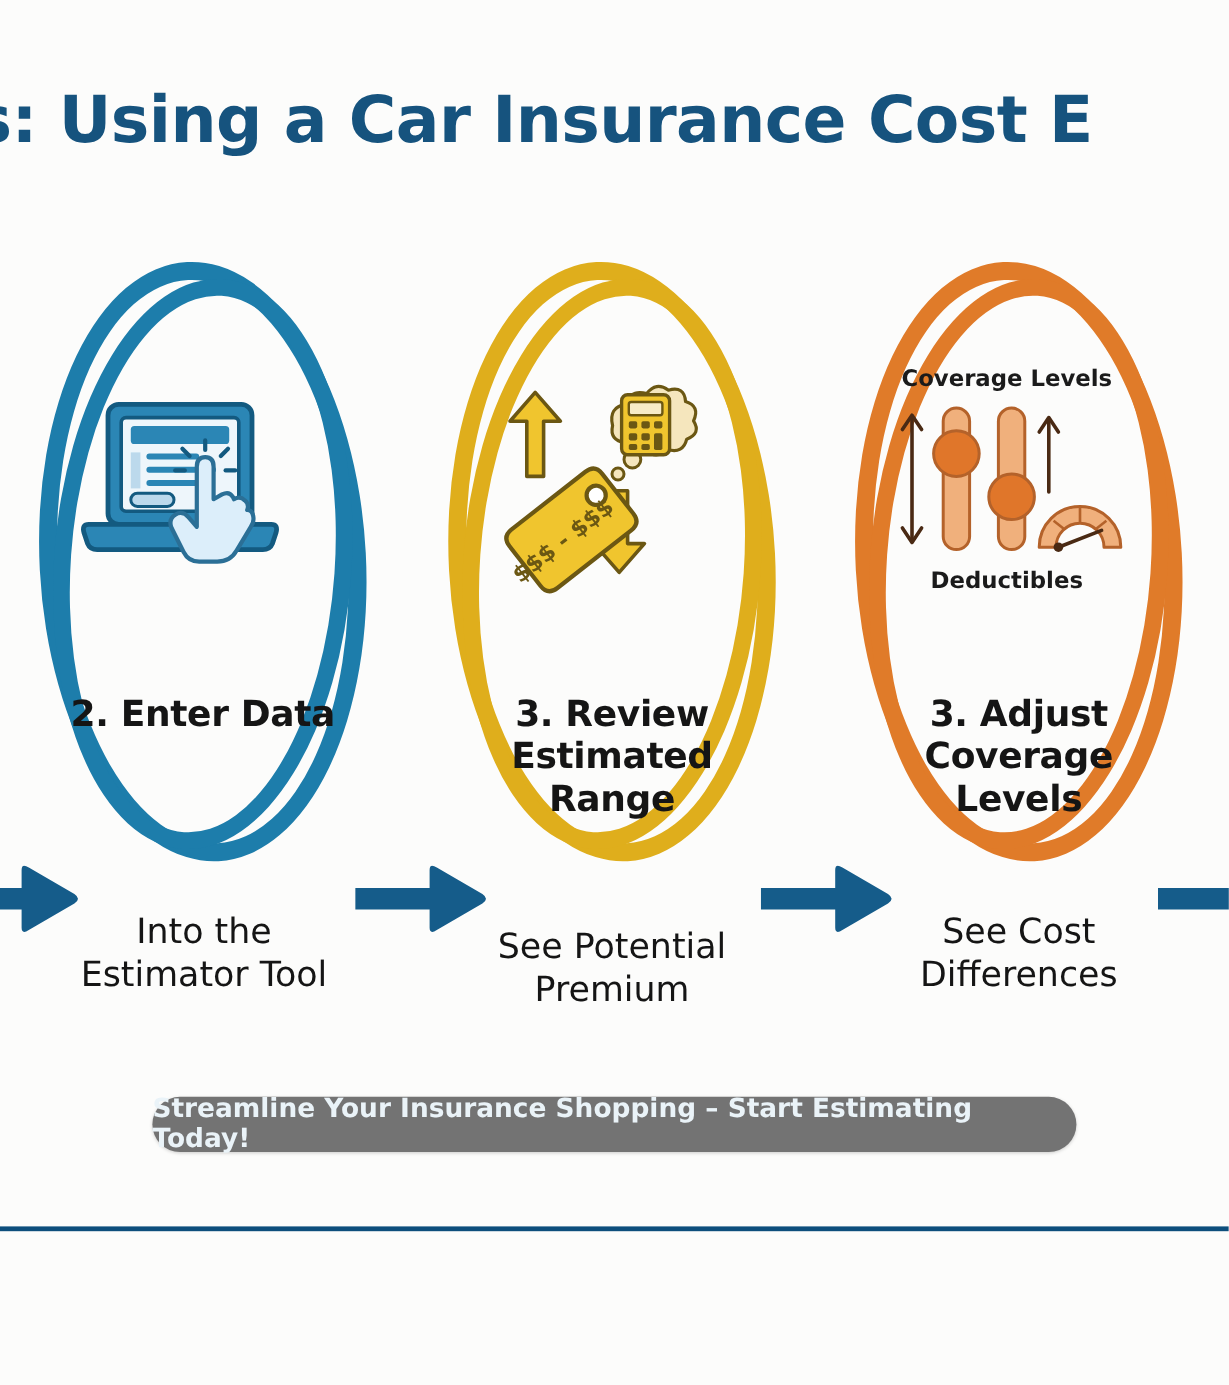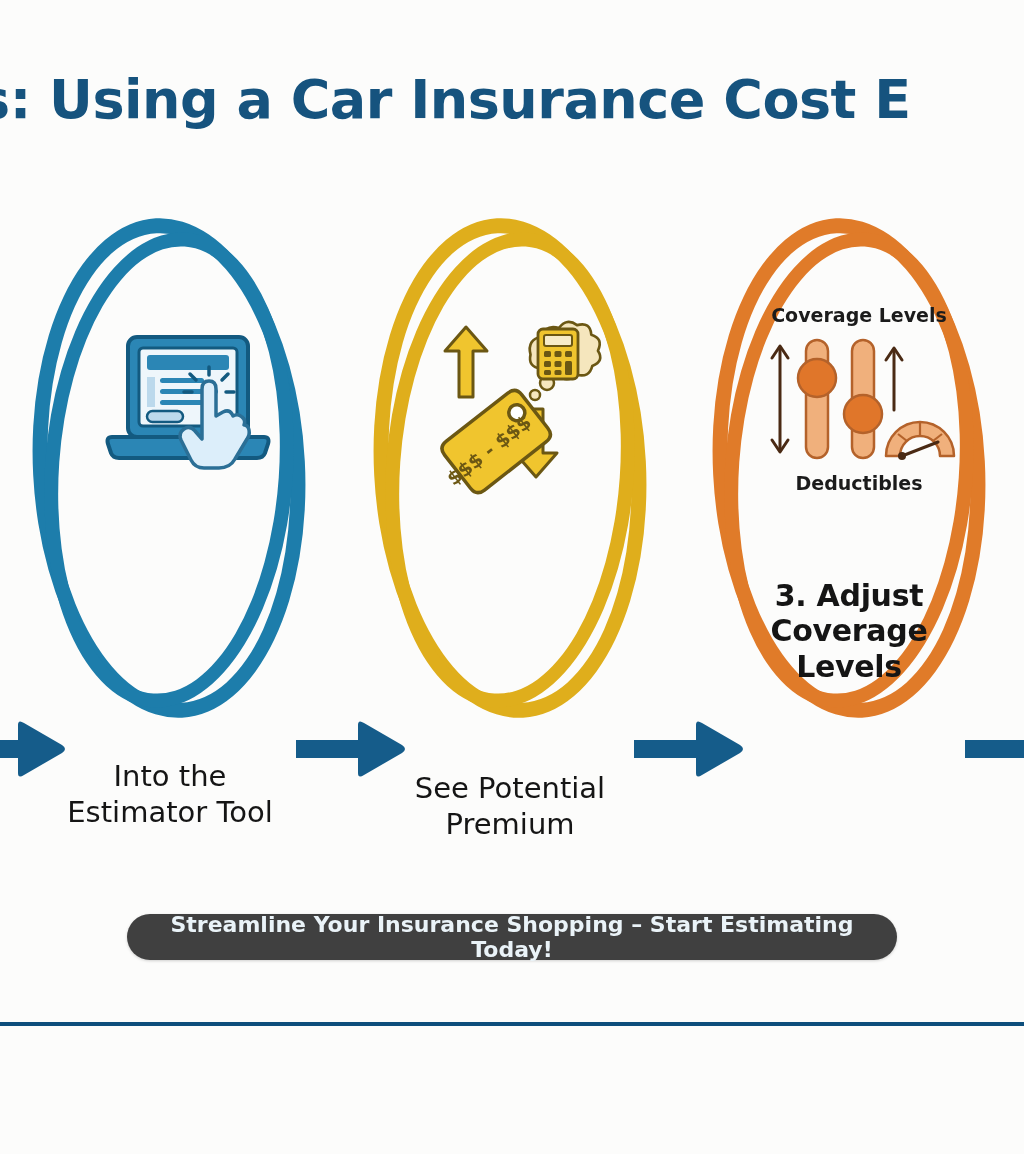--- a/index.html
+++ b/index.html
@@ -55,21 +55,21 @@
     transform: rotate(4deg);
   }
   .s2 .ring { border-color: #1d7dab; }
   .s3 .ring { border-color: #dfae1c; }
   .s4 .ring { border-color: #e07b29; }
 
   .icon-slot {
     position: absolute; top: 96px; left: 50%;
     transform: translateX(-50%);
     width: 210px; height: 190px;
-    display: flex; align-items: center; justify-content: flex-end;
+    display: flex; align-items: center; justify-content: flex-start;
   }
   .step-label {
     position: absolute; left: 50%; transform: translateX(-50%);
     top: 362px;
     width: 260px;
     text-align: center;
     font-size: 30px;
     line-height: 1.18;
     font-weight: 800;
     color: #151515;
@@ -92,29 +92,28 @@
   .arrow svg { display: block; }
   .arrow.a1 { left: -44px; width: 110px; }
   .arrow.a2 { left: 296px; width: 110px; }
   .arrow.a3 { left: 634px; width: 110px; }
   .arrow.a4 { left: 965px; width: 110px; }
 
   
   .cta {
     position: absolute; left: 127px; top: 914px;
     width: 770px; height: 46px;
-    background: #404040;
+    background: #737373;
     border-radius: 24px;
     display: flex; align-items: center; justify-content: center;
     color: #eaf3f8;
     font-size: 22px;
     font-weight: 700;
     font-family: "DejaVu Sans", sans-serif;
     box-shadow: 0 1px 3px rgba(0,0,0,0.18);
-    text-align: center;
   }
 
   
   .divider { position: absolute; left: 0; top: 1022px; width: 1024px; height: 4px; background: #0d4e7c; }
   .footer { position: absolute; right: 22px; top: 1060px; display: flex; align-items: flex-start; gap: 16px; }
   .brand { text-align: right; }
   .brand-name { font-size: 21px; font-weight: 800; color: #1b1b1b; font-family: "DejaVu Sans", sans-serif; line-height: 1.25; }
   .brand-url { font-size: 17px; color: #6b6b6b; font-family: "DejaVu Sans", sans-serif; line-height: 1.3; }
   .isu-logo { margin-top: 4px; }
 </style>
@@ -154,20 +153,21 @@
             <line x1="107" y1="48" x2="107" y2="40"></line>
             <line x1="94" y1="53" x2="88" y2="47"></line>
             <line x1="120" y1="53" x2="126" y2="47"></line>
             <line x1="90" y1="65" x2="82" y2="65"></line>
             <line x1="124" y1="65" x2="132" y2="65"></line>
           </g>
 
           <path d="M100 62 q0 -8 7 -8 q7 0 7 8 v27 l7 -4 q6 -3 9 2 l1 2 q5 -3 9 1 q4 3 2 8 q4 0 5 5 q1 5 -2 9 l-12 20 q-5 9 -16 9 h-15 q-9 0 -13 -8 l-10 -20 q-3 -7 3 -11 q6 -4 11 2 l7 8 Z" fill="#dceefa" stroke="#2b6f96" stroke-width="3.5" stroke-linejoin="round"></path>
         </svg>
       </div>
+      <div class="step-label"><span>2. Enter Data</span></div>
     </div>
 
     <div class="step s3">
       <div class="ring-wrap">
         <div class="ring outer"></div>
         <div class="ring inner"></div>
       </div>
       <div class="icon-slot">
         <svg width="190" height="180" viewBox="0 0 190 180">
 
@@ -196,20 +196,25 @@
                 <rect x="6" y="32" width="7" height="6" rx="1.5"></rect>
                 <rect x="16.5" y="32" width="7" height="6" rx="1.5"></rect>
                 <rect x="27" y="32" width="7" height="14" rx="1.5"></rect>
                 <rect x="6" y="41" width="7" height="5" rx="1.5"></rect>
                 <rect x="16.5" y="41" width="7" height="5" rx="1.5"></rect>
               </g>
             </g>
           </g>
         </svg>
       </div>
+      <div class="step-label">
+        <span style="white-space: pre-line;">3. Review
+Estimated
+Range</span>
+      </div>
     </div>
 
     <div class="step s4">
       <div class="ring-wrap">
         <div class="ring outer"></div>
         <div class="ring inner"></div>
       </div>
       <div class="icon-slot" style="top:78px; height:215px; width:230px;">
         <svg width="210" height="200" viewBox="0 0 210 200">
           <text x="105" y="20" font-family="DejaVu Sans, sans-serif" font-size="19" font-weight="600" fill="#1b1b1b" text-anchor="middle">Coverage Levels</text>
@@ -251,20 +256,24 @@
     </div>
 
     <div class="step-desc" style="left:170px;">
       <span style="white-space: pre-line;">Into the
 Estimator Tool</span>
     </div>
     <div class="step-desc" style="left:510px;margin-top:12px;">
       <span style="white-space: pre-line;">See Potential
 Premium</span>
     </div>
+    <div class="step-desc" style="left:849px;">
+      <span style="white-space: pre-line;">See Cost
+Differences</span>
+    </div>
 
     <div class="arrow a1">
       <svg width="110" height="56" viewBox="0 0 110 56">
         <path d="M0 19 H62 V4 q0 -6 6 -2 L106 24 q6 4 0 8 L68 54 q-6 4 -6 -2 V37 H0 Z" fill="#155c8a"></path>
       </svg>
     </div>
     <div class="arrow a2">
       <svg width="110" height="56" viewBox="0 0 110 56">
         <path d="M0 19 H62 V4 q0 -6 6 -2 L106 24 q6 4 0 8 L68 54 q-6 4 -6 -2 V37 H0 Z" fill="#155c8a"></path>
       </svg>

